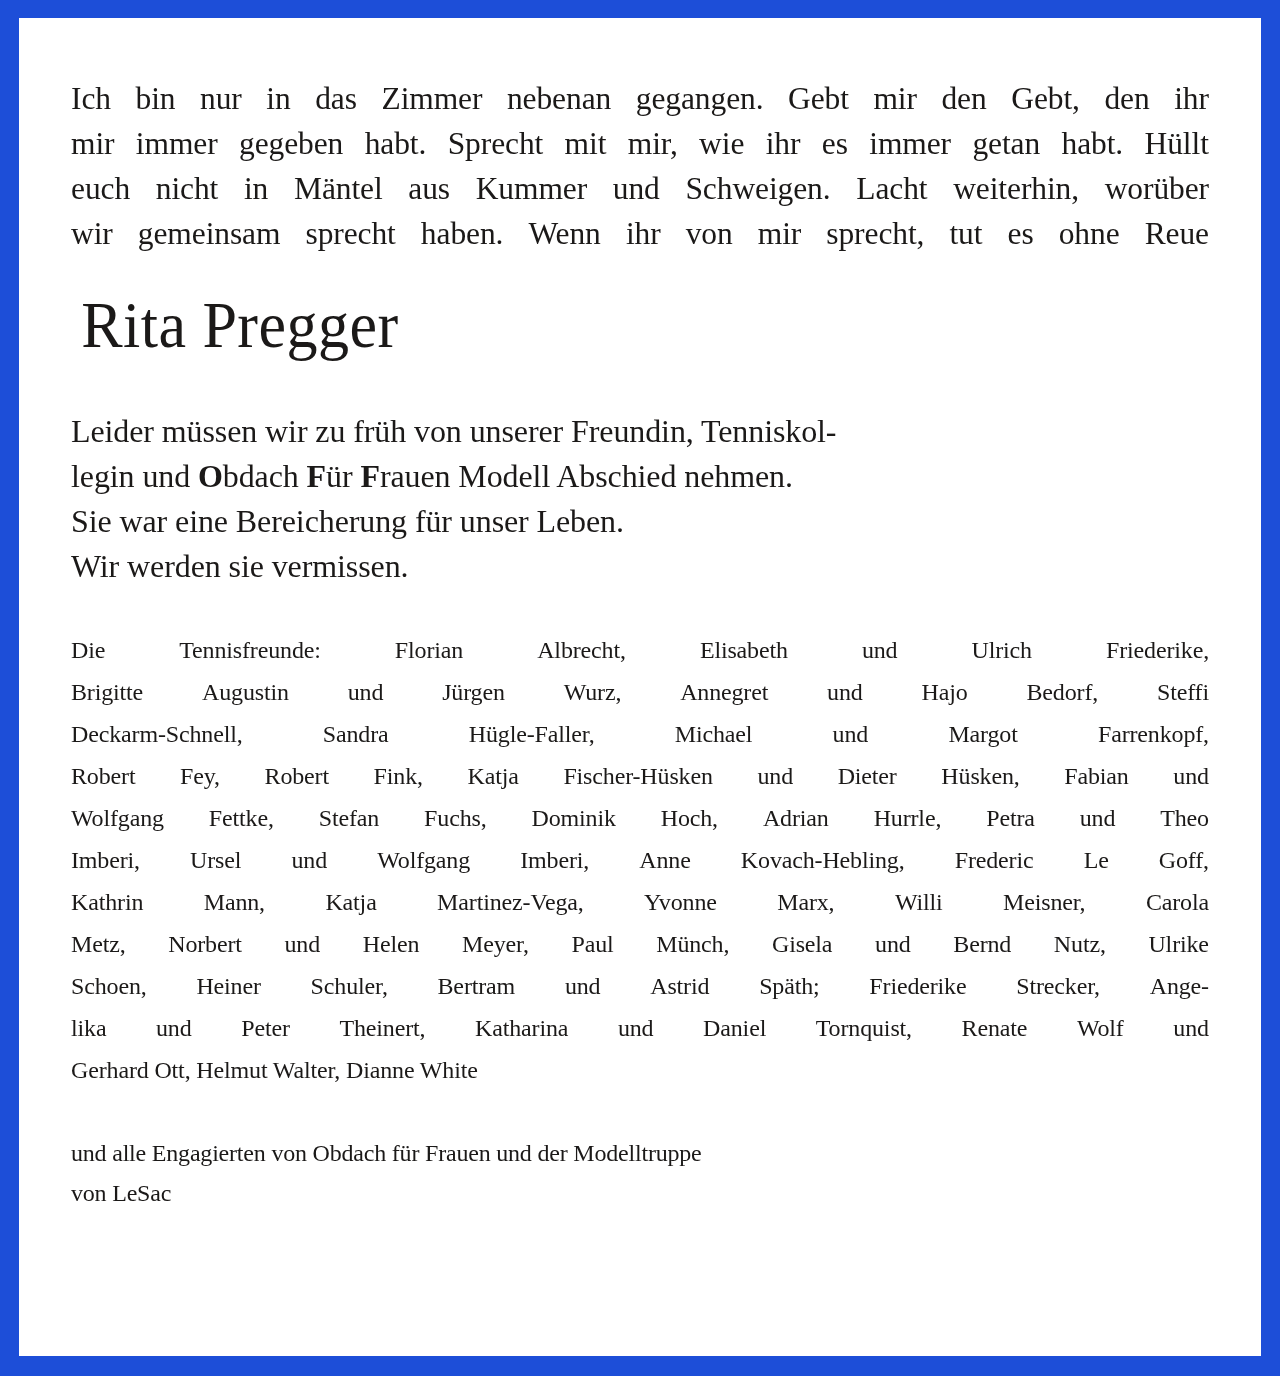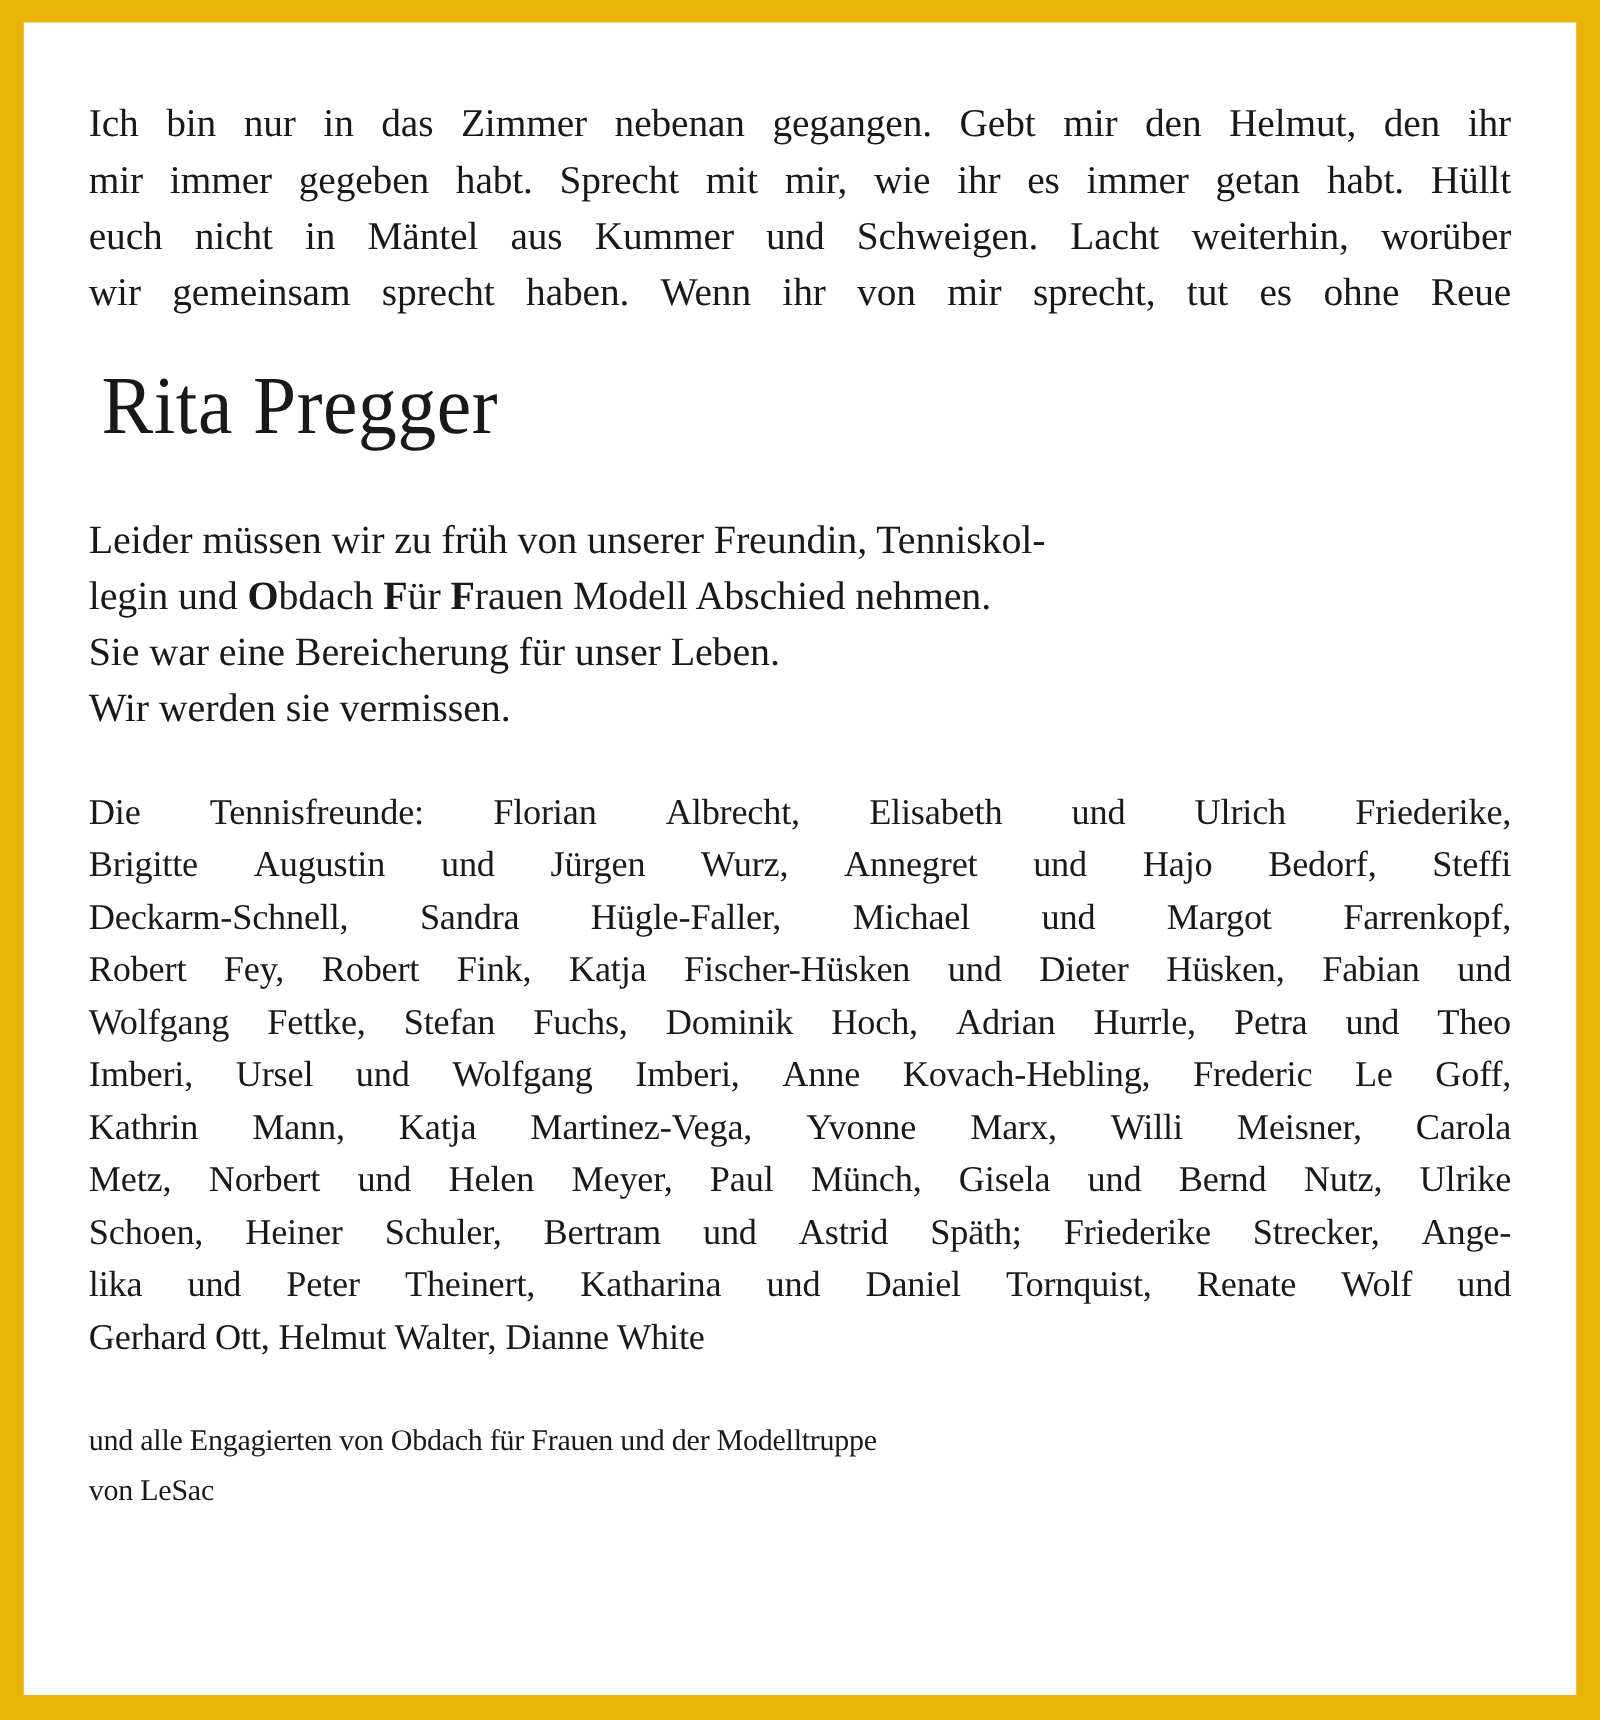--- a/index.html
+++ b/index.html
@@ -13,21 +13,21 @@
     height: 1376px;
     overflow: hidden;
     font-family: "Liberation Serif", "DejaVu Serif", serif;
   }
 
   
   .notice-frame {
     box-sizing: border-box;
     width: 1280px;
     height: 1376px;
-    background: #eab308;
+    background: #1d4ed8;
     padding: 18px 19px 20px 19px;
   }
   .notice-inner {
     box-sizing: border-box;
     width: 100%;
     height: 100%;
     background: #ffffff;
     padding: 58px 52px 0 52px;
     color: #1b1918;
   }
@@ -79,21 +79,21 @@
     display: block;
     white-space: nowrap;
   }
   .tribute b {
     font-weight: 700;
   }
 
   
   .friends {
     margin: 40px 0 0 0;
-    font-size: 29px;
+    font-size: 24px;
     line-height: 42px;
     letter-spacing: -0.15px;
   }
   .friends .fl {
     display: flex;
     justify-content: space-between;
     white-space: nowrap;
   }
   .friends .fl.last {
     display: block;
@@ -123,21 +123,21 @@
           <span>bin</span>
           <span>nur</span>
           <span>in</span>
           <span>das</span>
           <span>Zimmer</span>
           <span>nebenan</span>
           <span>gegangen.</span>
           <span>Gebt</span>
           <span>mir</span>
           <span>den</span>
-          <span>Helmut,</span>
+          <span>Gebt,</span>
           <span>den</span>
           <span>ihr</span>
         </div>
         <div class="ln justify">
           <span>mir</span>
           <span>immer</span>
           <span>gegeben</span>
           <span>habt.</span>
           <span>Sprecht</span>
           <span>mit</span>

